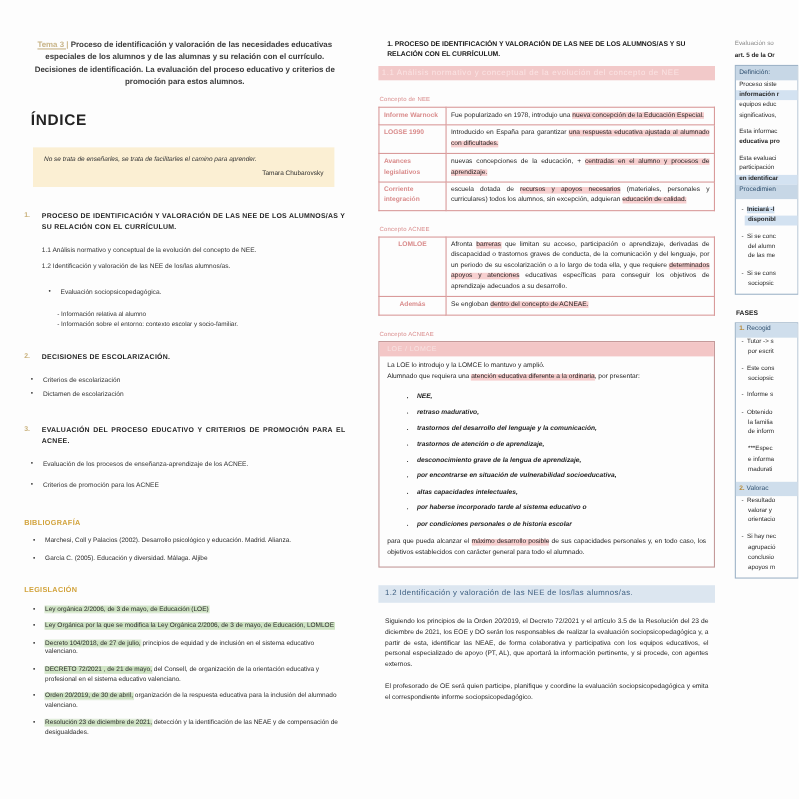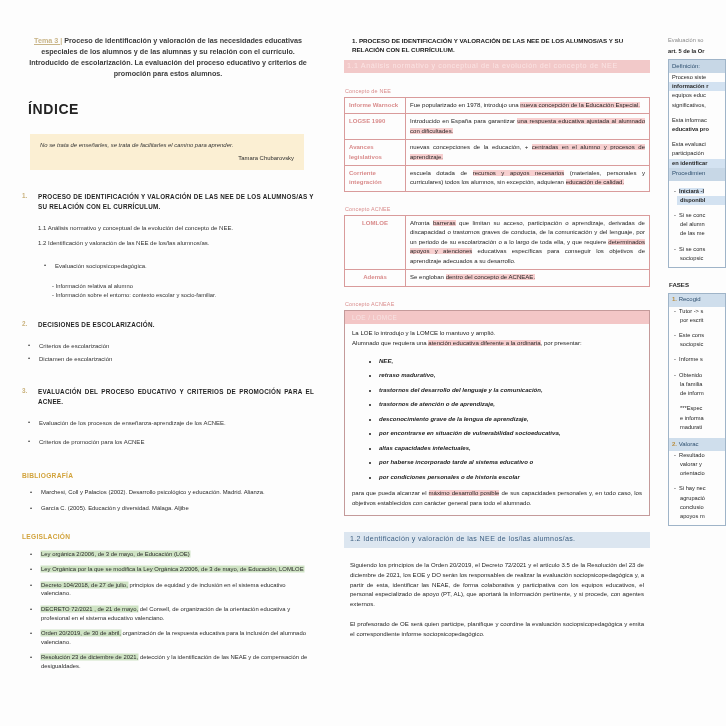--- a/index.html
+++ b/index.html
@@ -297,21 +297,21 @@
 </style>
 </head>
 <body>
 
 <div id="page">
 
   <div class="col1">
 
     <div class="doc-title">
       <span class="tema">Tema 3 |</span>
-      <span>Proceso de identificación y valoración de las necesidades educativas especiales de los alumnos y de las alumnas y su relación con el currículo. Introducido de escolarización. La evaluación del proceso educativo y criterios de promoción para estos alumnos.</span>
+      <span>Proceso de identificación y valoración de las necesidades educativas especiales de los alumnos y de las alumnas y su relación con el currículo. Decisiones de identificación. La evaluación del proceso educativo y criterios de promoción para estos alumnos.</span>
     </div>
 
     <div class="indice-h">ÍNDICE</div>
 
     <div class="quote-box">
       <span>No se trata de enseñarles, se trata de facilitarles el camino para aprender.</span>
       <span class="quote-author">Tamara Chubarovsky</span>
     </div>
 
     <div class="num-block">

